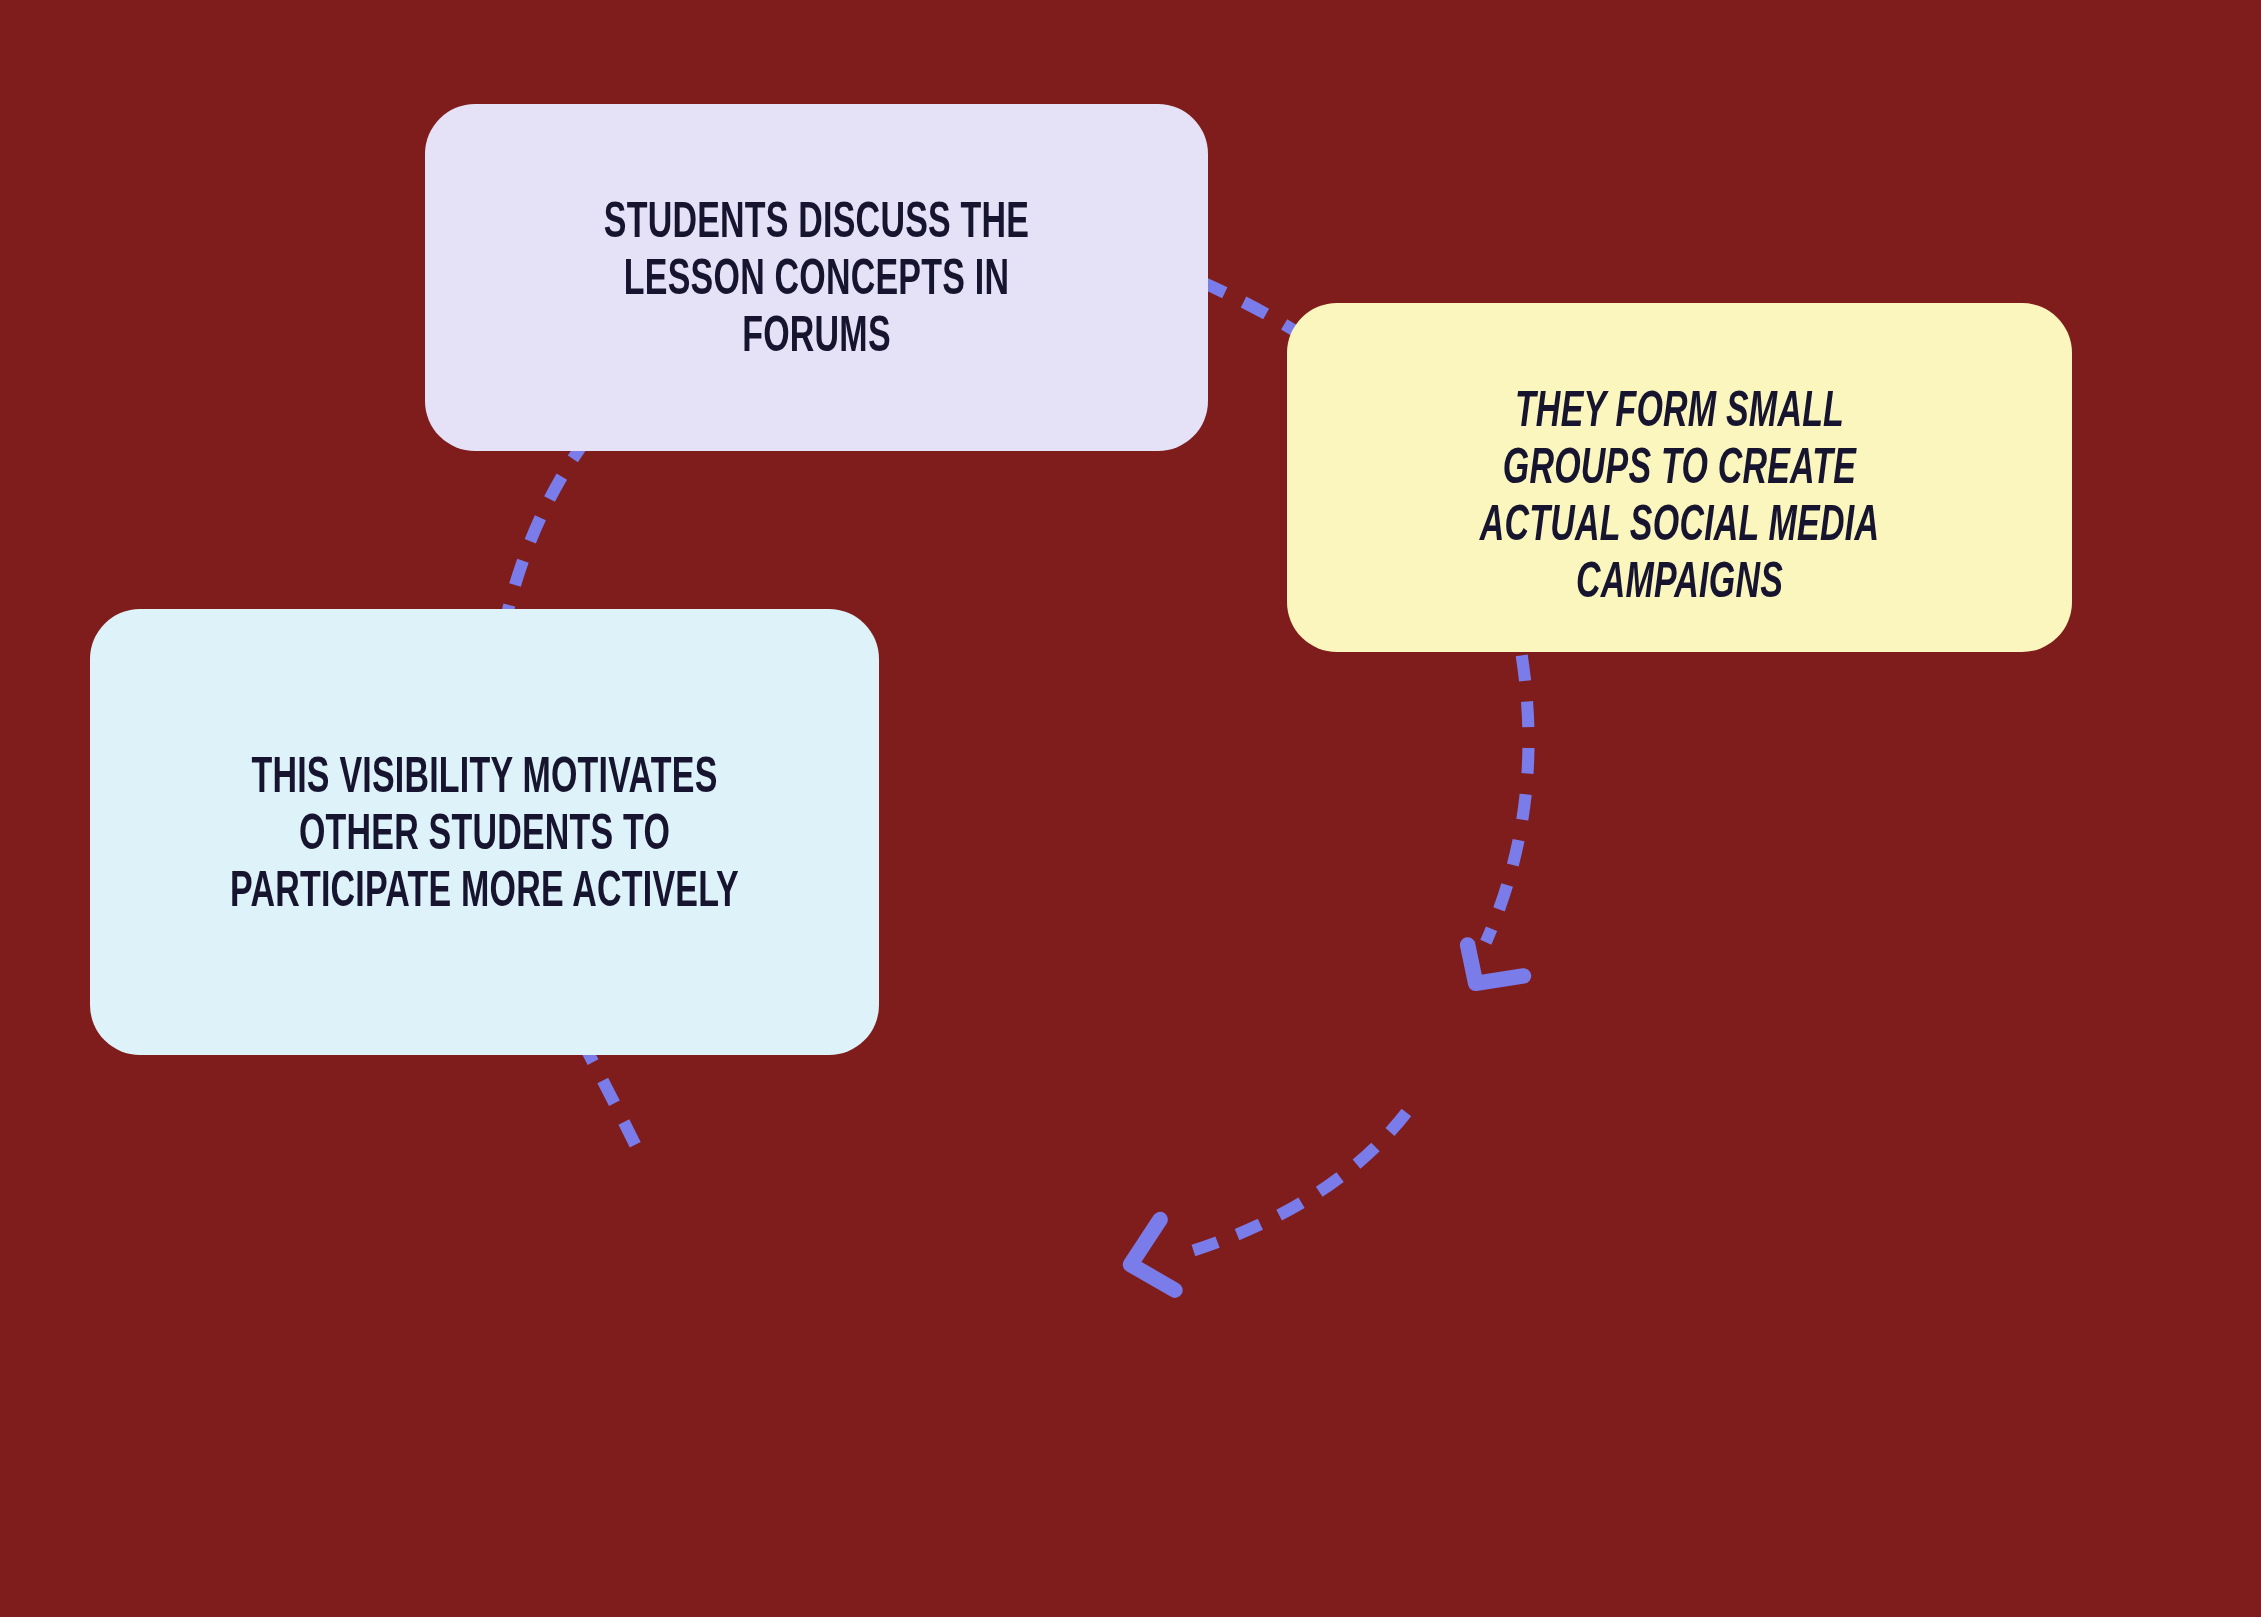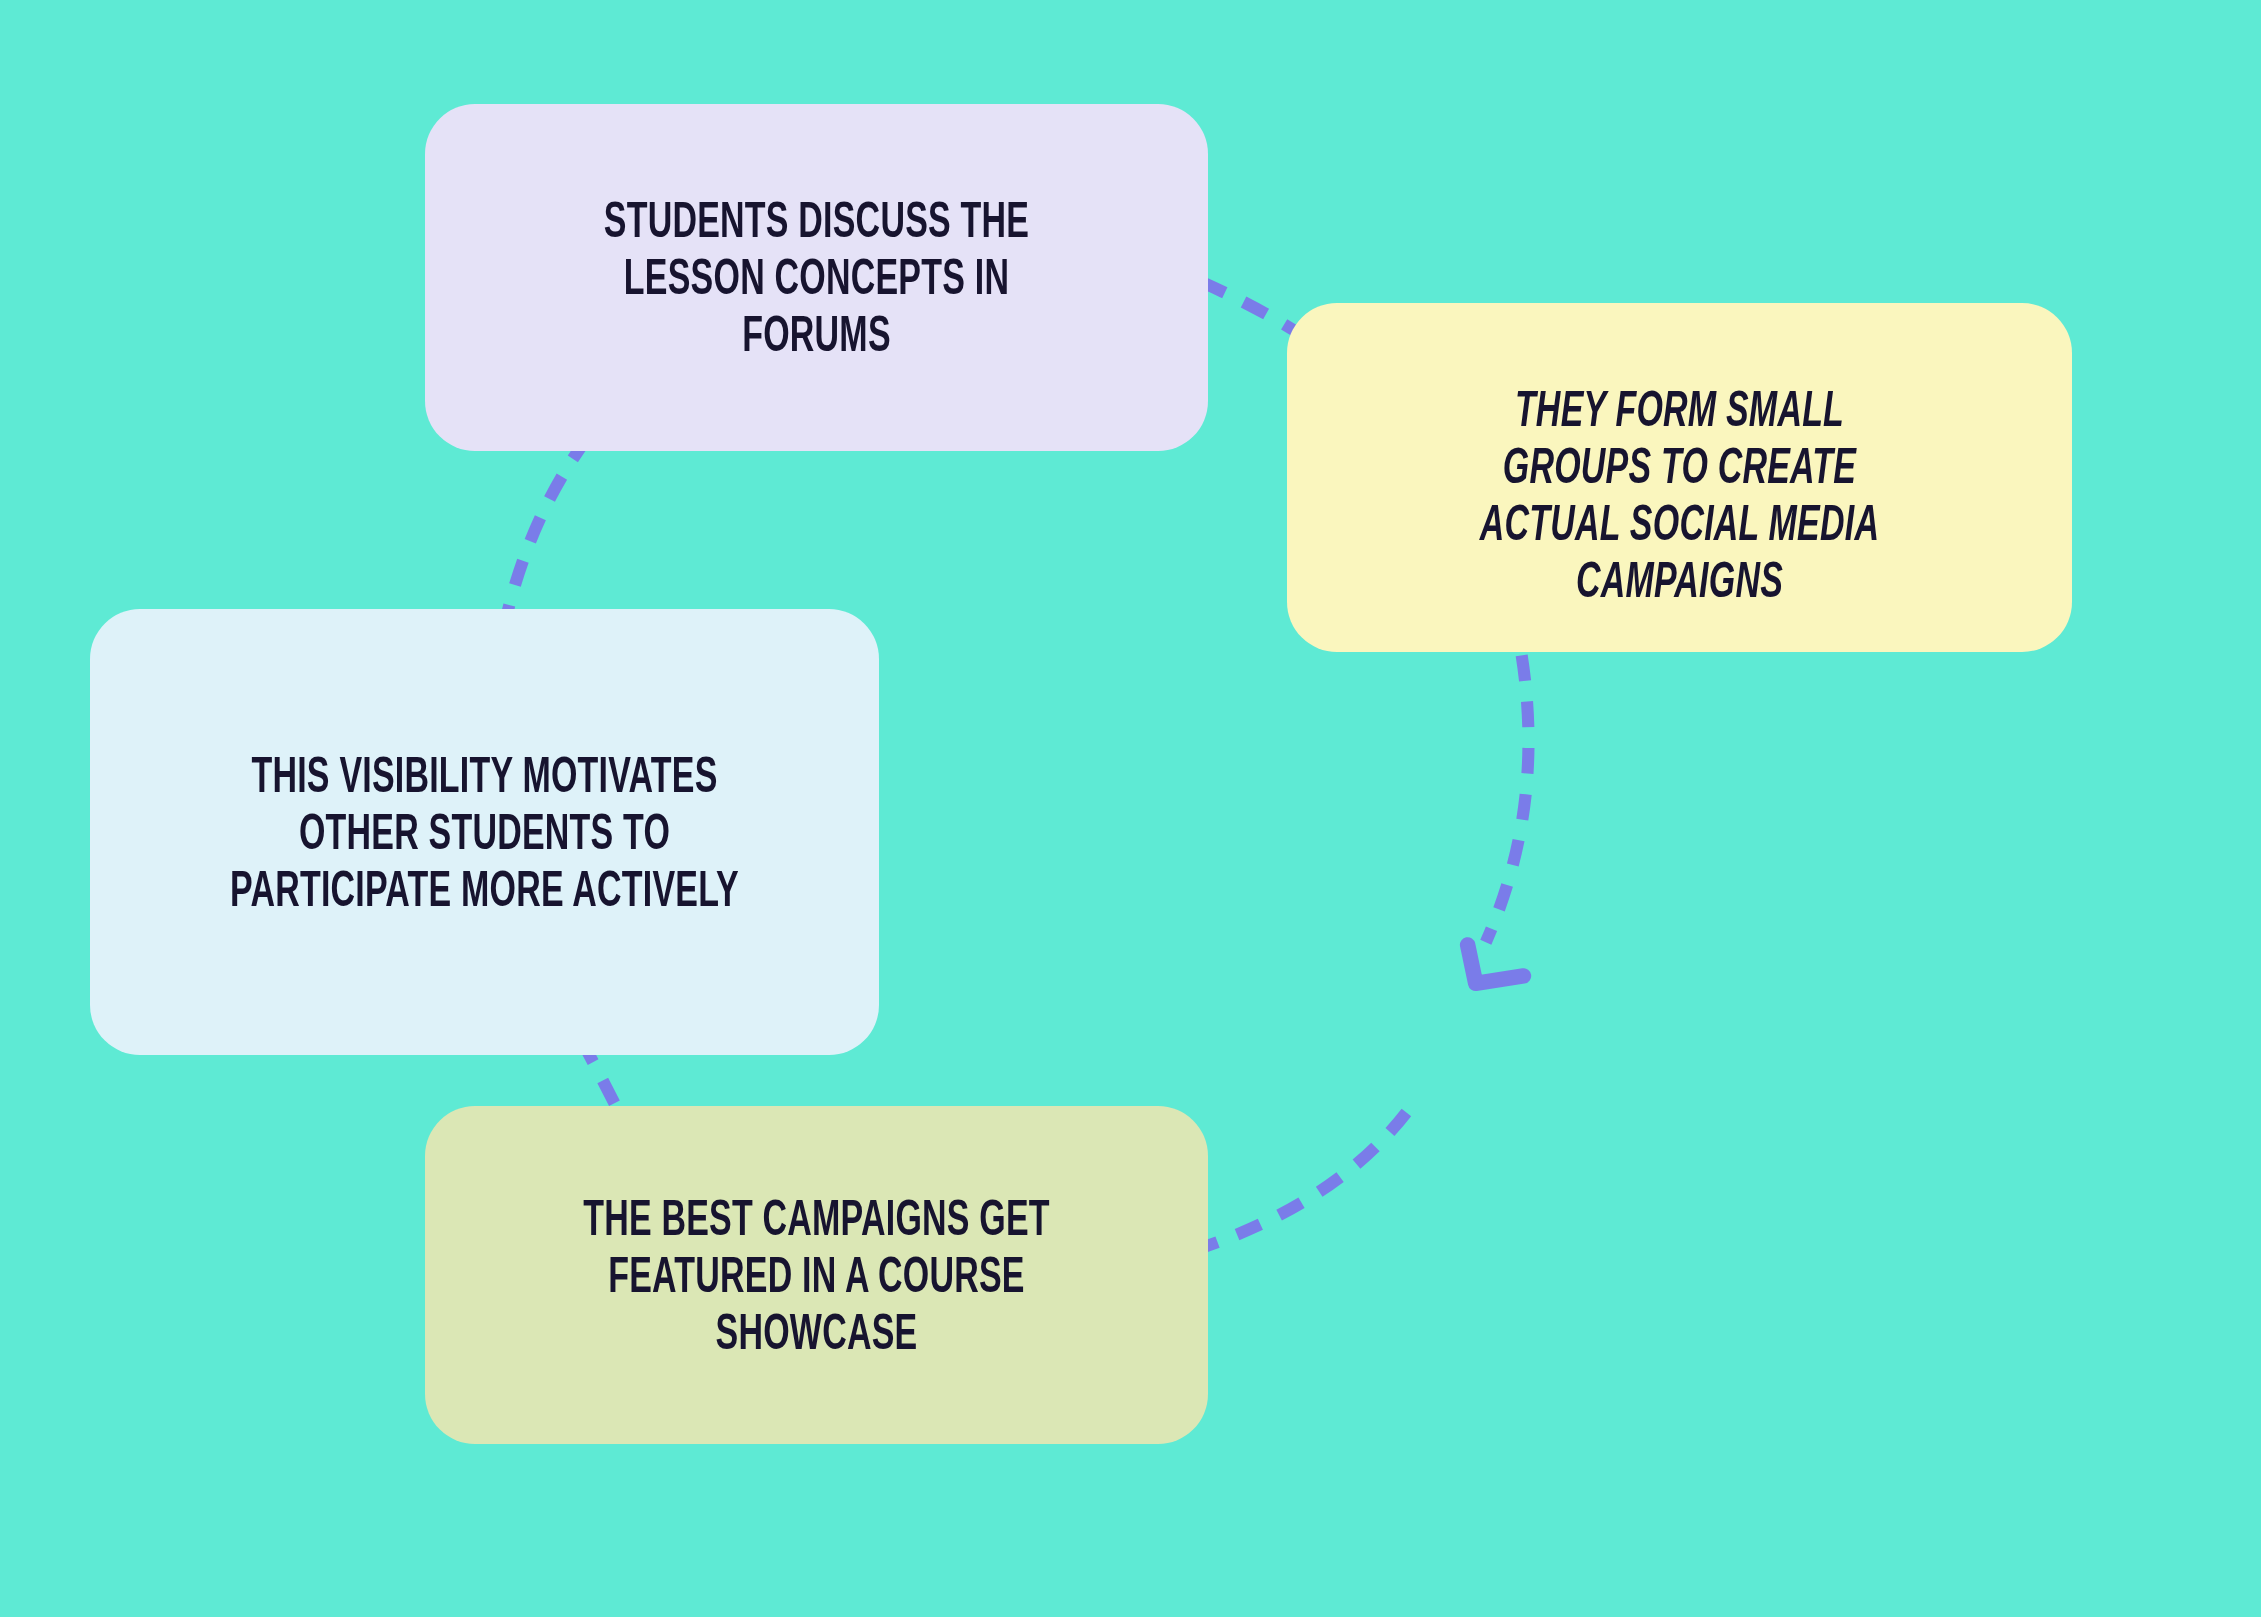--- a/index.html
+++ b/index.html
@@ -48,21 +48,21 @@
     fill:none;
     stroke:var(--arrow-color,#7A7CE9);
     stroke-width:23;
     stroke-linecap:round;
     stroke-linejoin:round;
   }
 </style>
 </head>
 <body>
 
-<div class="canvas" style="--arrow-color: #7A7CE9; --text-color: #17142F; background: #5eead4;">
+<div class="canvas" style="--arrow-color: #7A7CE9; --text-color: #17142F; background: #7f1d1d;">
 
   <svg class="arrows" viewBox="0 0 3360 2404" aria-hidden="true">
     <g>
       <path class="dash" d="M 1722 392 Q 1921 470 2052 585"></path>
       <path class="chev" d="M 2106 561 L 2101 630 L 2024 629"></path>
     </g>
     <g>
       <path class="dash" d="M 2248 906 Q 2310 1170 2208 1400"></path>
       <path class="chev" d="M 2181 1404 L 2193 1461 L 2264 1450"></path>
     </g>
@@ -91,27 +91,20 @@
   <div class="box pt50" id="box-1" style="background: rgb(250, 246, 190);">
     <div class="lines">
         <div class="line">THEY FORM SMALL</div>
         <div class="line">GROUPS TO CREATE</div>
         <div class="line">ACTUAL SOCIAL MEDIA</div>
         <div class="line">CAMPAIGNS</div>
       </div>
   </div>
 
 
-  <div class="box" id="box-3" style="background: rgb(219, 231, 181);">
-    <div class="lines">
-        <div class="line">THE BEST CAMPAIGNS GET</div>
-        <div class="line">FEATURED IN A COURSE</div>
-        <div class="line">SHOWCASE</div>
-      </div>
-  </div>
 
   <div class="box" id="box-4" style="background: rgb(222, 242, 249);">
     <div class="lines">
         <div class="line">THIS VISIBILITY MOTIVATES</div>
         <div class="line">OTHER STUDENTS TO</div>
         <div class="line">PARTICIPATE MORE ACTIVELY</div>
       </div>
   </div>
 
 </div>

